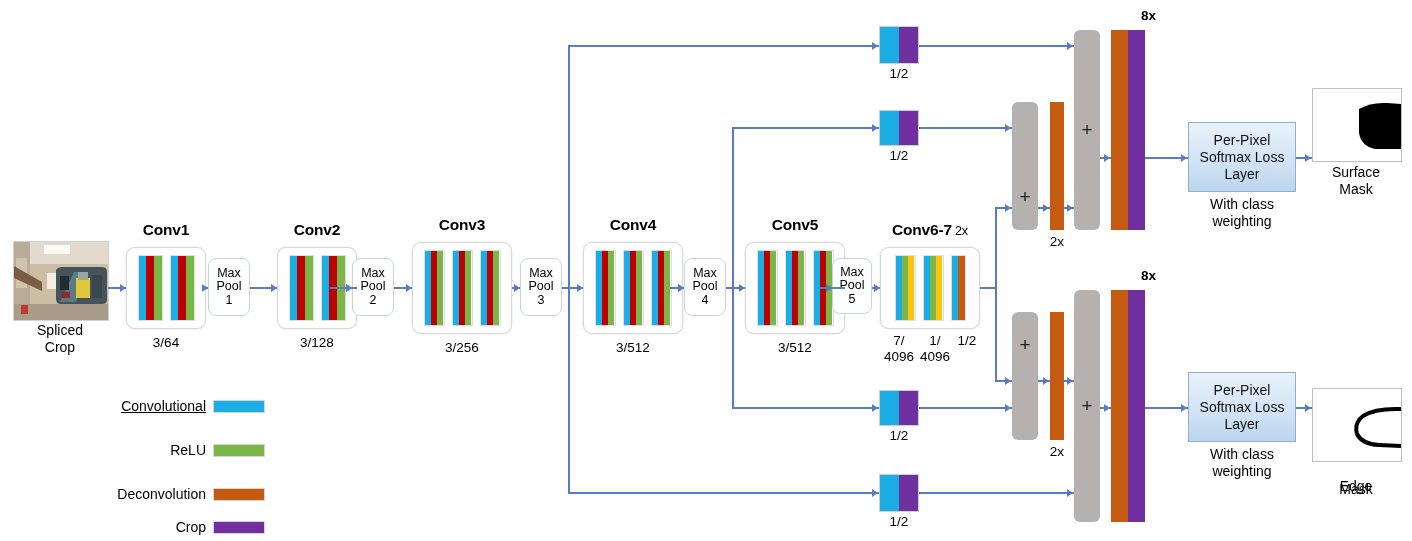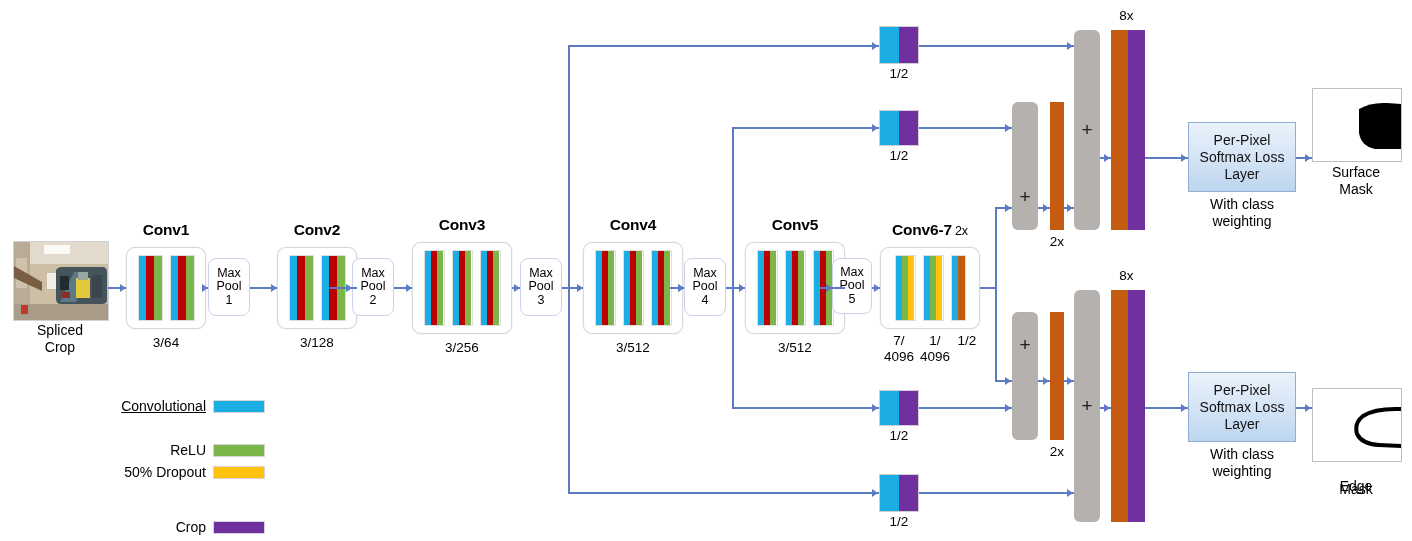--- a/index.html
+++ b/index.html
@@ -37,21 +37,21 @@
   .croppair{position:absolute;display:flex;border:1px solid #cfcfcf;box-sizing:border-box;}
   .cropcap{position:absolute;font-size:13.5px;text-align:center;white-space:nowrap;}
 
   
   .graybar{position:absolute;background:#b4b1ae;border-radius:6px;
            display:flex;align-items:center;justify-content:center;
            font-size:19px;color:#222;box-sizing:border-box;}
   .orangebar{position:absolute;background:#C55A11;}
   .purplebar{position:absolute;background:#7030A0;}
   .barcap{position:absolute;font-size:13.5px;text-align:center;white-space:nowrap;}
-  .topcap{position:absolute;font-size:13.5px;text-align:center;white-space:nowrap;}
+  .topcap{position:absolute;font-size:13.5px;text-align:right;white-space:nowrap;font-weight:bold;}
 
   
   .lossbox{position:absolute;border:1px solid #8faed2;box-sizing:border-box;
            background:linear-gradient(180deg,#eaf2fb 0%,#d3e3f5 55%,#bcd5ef 100%);
            display:flex;flex-direction:column;align-items:center;justify-content:center;
            font-size:14px;line-height:17px;text-align:center;color:#111;}
   .losscap{position:absolute;font-size:14px;line-height:17px;text-align:center;white-space:nowrap;}
 
   
   .maskbox{position:absolute;border:1px solid #bfbfbf;background:#fff;overflow:hidden;}
@@ -376,21 +376,21 @@
     <div class="maskcap" style="left: 1300px; top: 464px; width: 112px; margin-top: 14px;">Edge</div>
     <div class="maskcap" style="left: 1300px; top: 481px; width: 112px;">Mask</div>
     <div class="legrow" style="left: 55px; top: 398px; text-decoration: underline;">
       <div class="lbl">Convolutional</div>
       <div class="sw" style="background: rgb(28, 173, 228);"></div>
     </div>
     <div class="legrow" style="left: 55px; top: 442px;">
       <div class="lbl">ReLU</div>
       <div class="sw" style="background: rgb(122, 182, 72);"></div>
     </div>
-    <div class="legrow" style="left: 55px; top: 464px;">
-      <div class="lbl">50% Dropout</div>
-      <div class="sw" style="background: rgb(255, 194, 14);"></div>
+    <div class="legrow" style="left: 55px; top: 486px;">
+      <div class="lbl">Deconvolution</div>
+      <div class="sw" style="background: rgb(197, 90, 17);"></div>
     </div>
     <div class="legrow" style="left: 55px; top: 508px; margin-top: 11px;">
       <div class="lbl">Crop</div>
       <div class="sw" style="background: rgb(112, 48, 160);"></div>
     </div>
   </div>
 
 </body></html>

